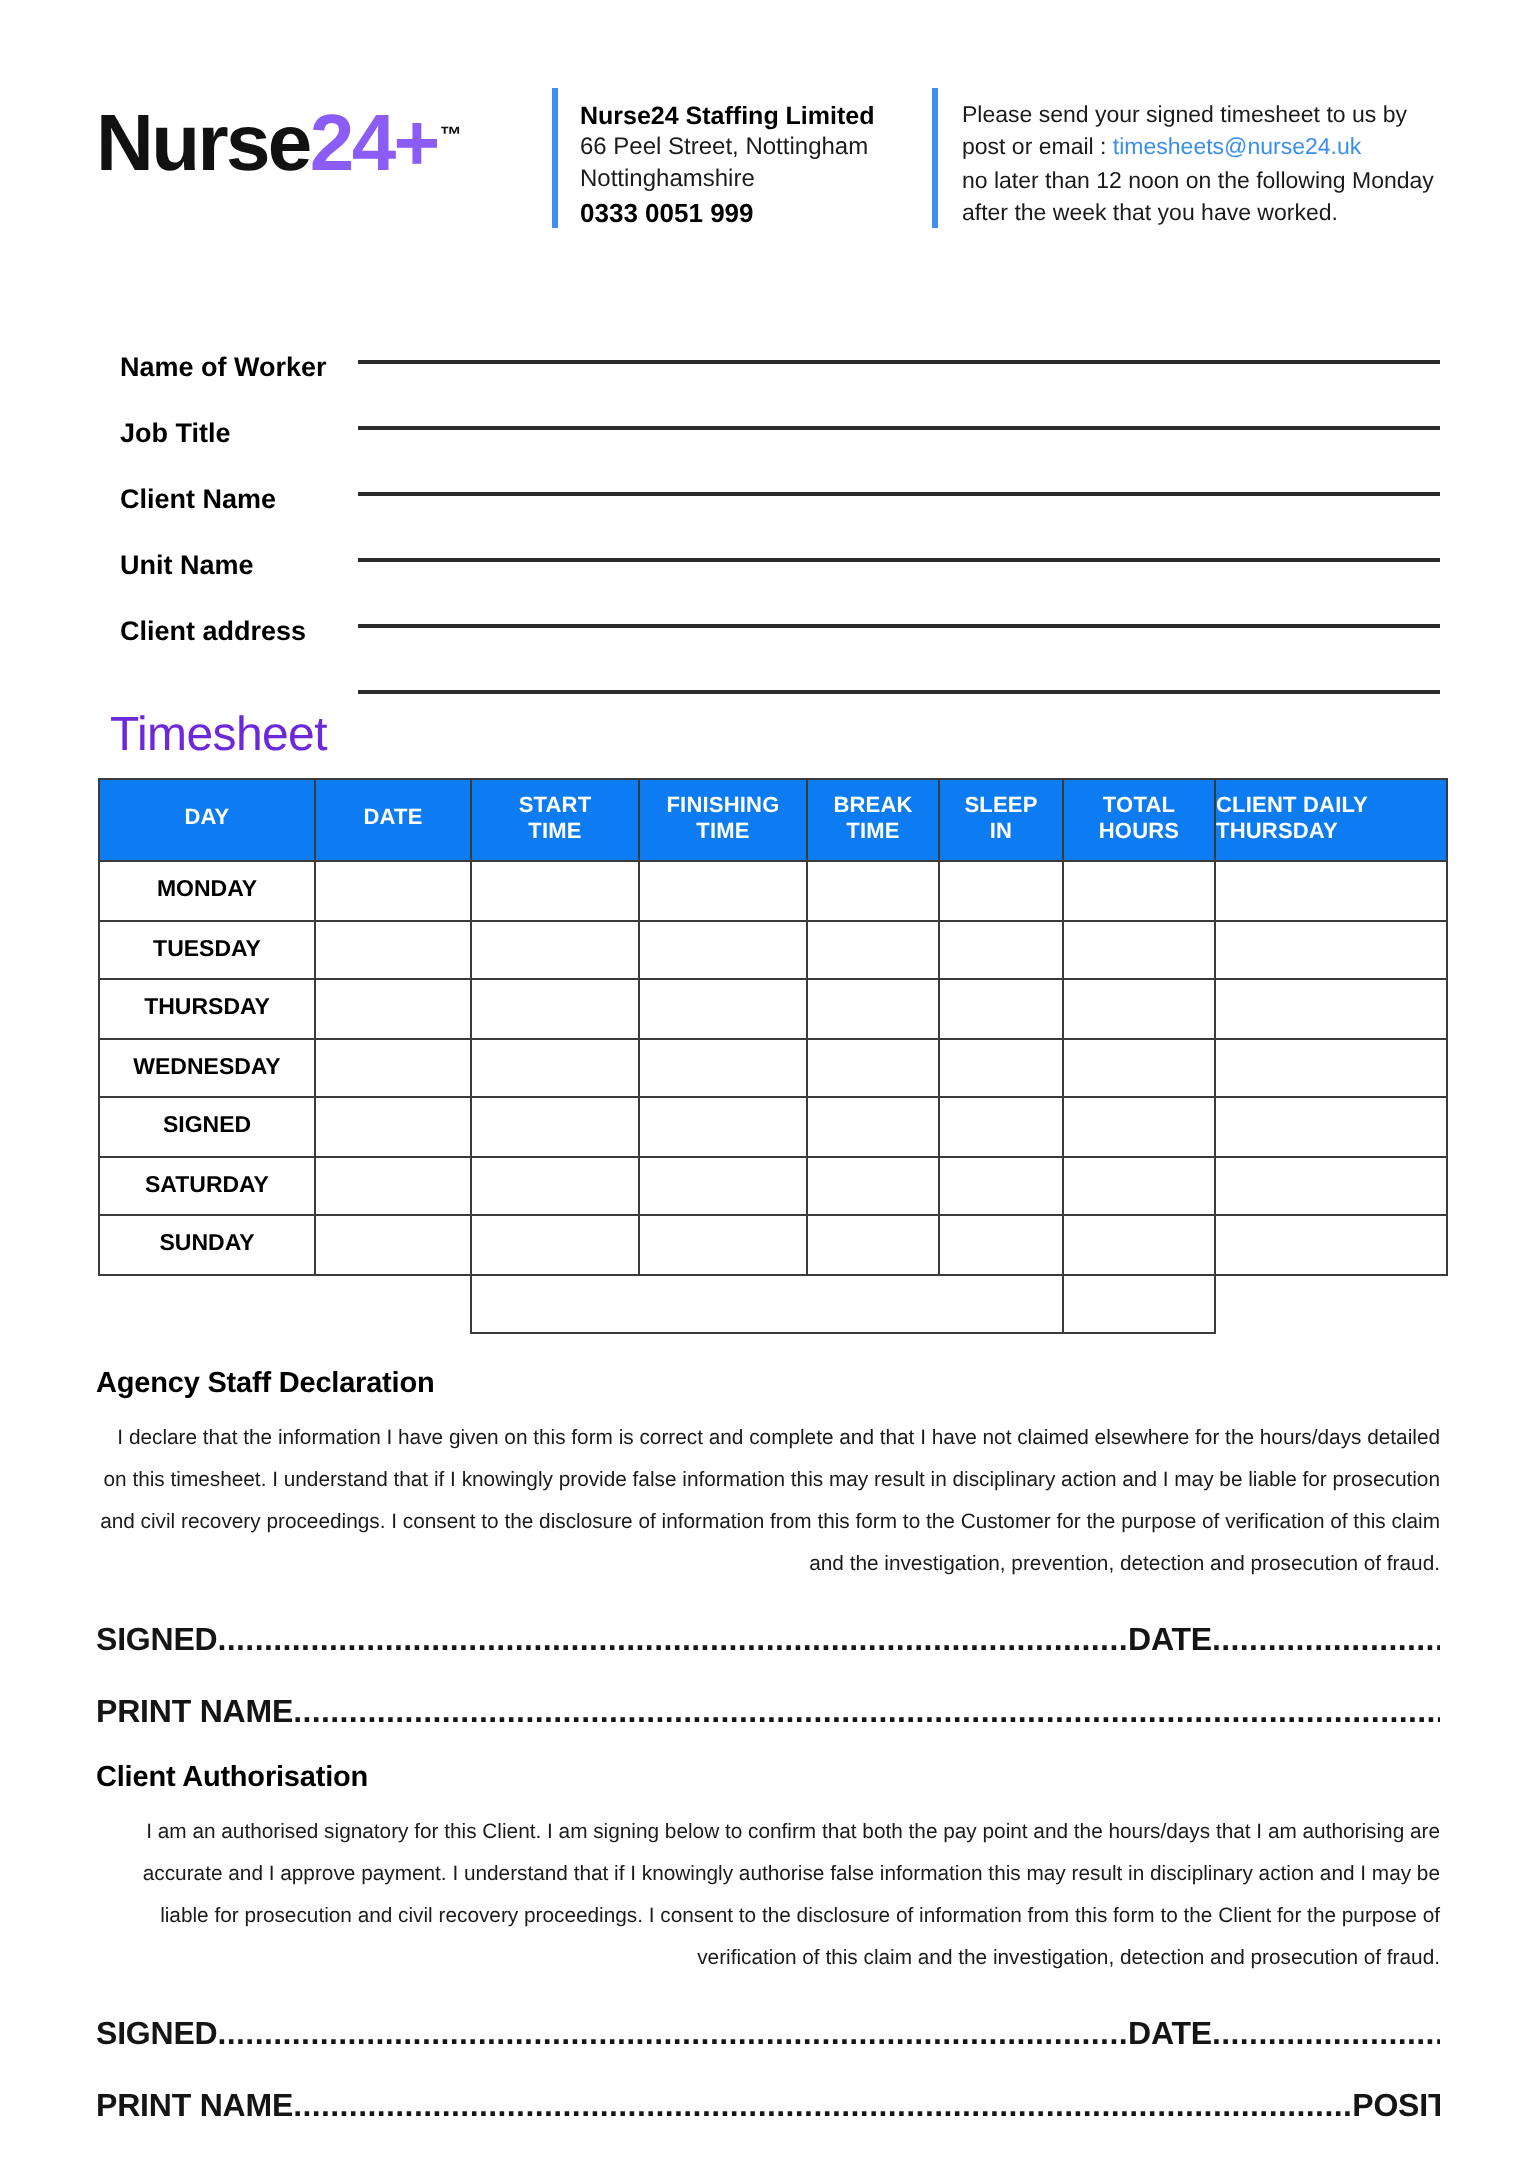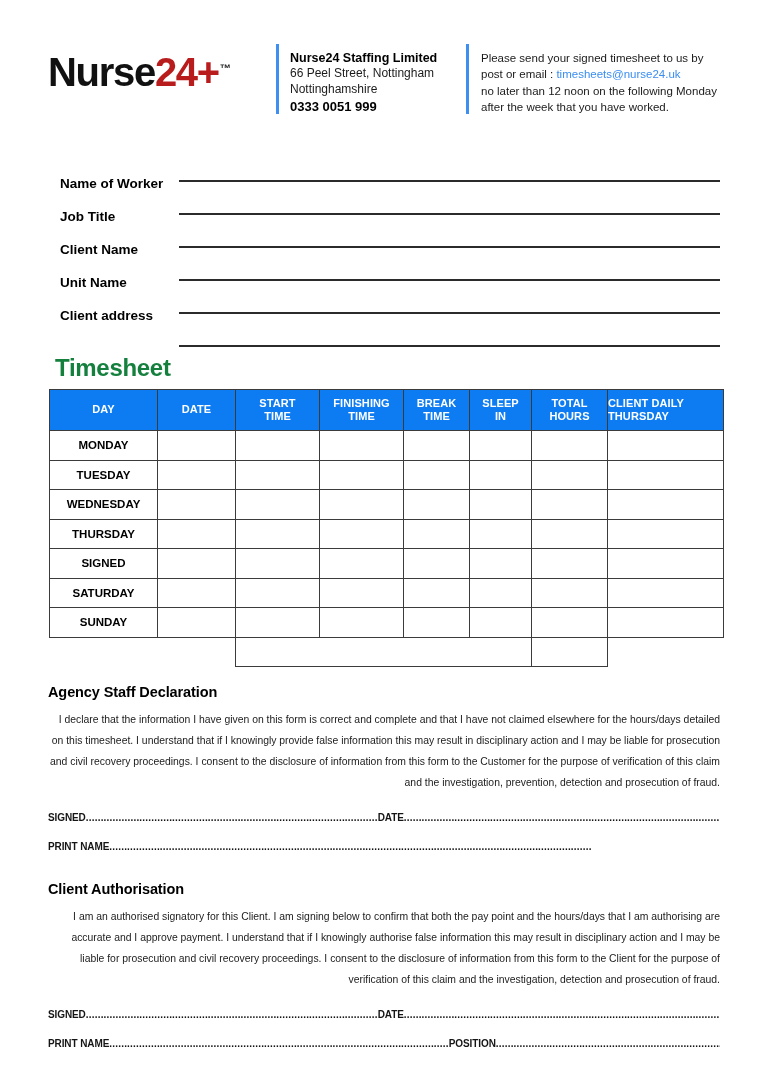--- a/index.html
+++ b/index.html
@@ -42,21 +42,21 @@
     padding-top: 8px;
   }
   .logo-text {
     font-size: 40px;
     font-weight: bold;
     letter-spacing: -1.3px;
     line-height: 1;
     white-space: nowrap;
   }
   .logo-dark { color: #111111; }
-  .logo-blue { color: #b91c1c; }
+  .logo-blue { color: #8b5cf6; }
   .logo-tm {
     font-size: 11px;
     font-weight: bold;
     color: #111111;
     vertical-align: super;
     letter-spacing: 0;
     margin-left: 1px;
   }
 
   .divider {
@@ -132,23 +132,23 @@
   .field-line.extra {
     top: 57px;
   }
 
   
   .ts-title {
     position: absolute;
     left: 55px;
     top: 354px;
     font-size: 24px;
-    font-weight: bold;
+    font-weight: normal;
     letter-spacing: -0.3px;
-    color: #15803d;
+    color: #6d28d9;
   }
 
   
   .ts-table {
     position: absolute;
     left: 49px;
     top: 389px;
     width: 674px;
     border-collapse: collapse;
     table-layout: fixed;
@@ -213,21 +213,21 @@
     margin: 0;
     font-size: 10.4px;
     line-height: 2.02;
     color: #1b1b1b;
     text-align: right;
   }
   .sig-group {
     margin-top: 19px;
   }
   .sig-line {
-    font-size: 10px;
+    font-size: 16px;
     font-weight: bold;
     color: #151515;
     letter-spacing: -0.1px;
     white-space: nowrap;
     overflow: hidden;
     line-height: 1.1;
     margin-bottom: 18px;
   }
   .dots-short::after {
     content: "..................................................................................................";
@@ -349,31 +349,31 @@
         <td class="day-cell">TUESDAY</td>
         <td></td>
         <td></td>
         <td></td>
         <td></td>
         <td></td>
         <td></td>
         <td></td>
       </tr>
       <tr>
+        <td class="day-cell">THURSDAY</td>
+        <td></td>
+        <td></td>
+        <td></td>
+        <td></td>
+        <td></td>
+        <td></td>
+        <td></td>
+      </tr>
+      <tr>
         <td class="day-cell">WEDNESDAY</td>
-        <td></td>
-        <td></td>
-        <td></td>
-        <td></td>
-        <td></td>
-        <td></td>
-        <td></td>
-      </tr>
-      <tr>
-        <td class="day-cell">THURSDAY</td>
         <td></td>
         <td></td>
         <td></td>
         <td></td>
         <td></td>
         <td></td>
         <td></td>
       </tr>
       <tr>
         <td class="day-cell">SIGNED</td>

